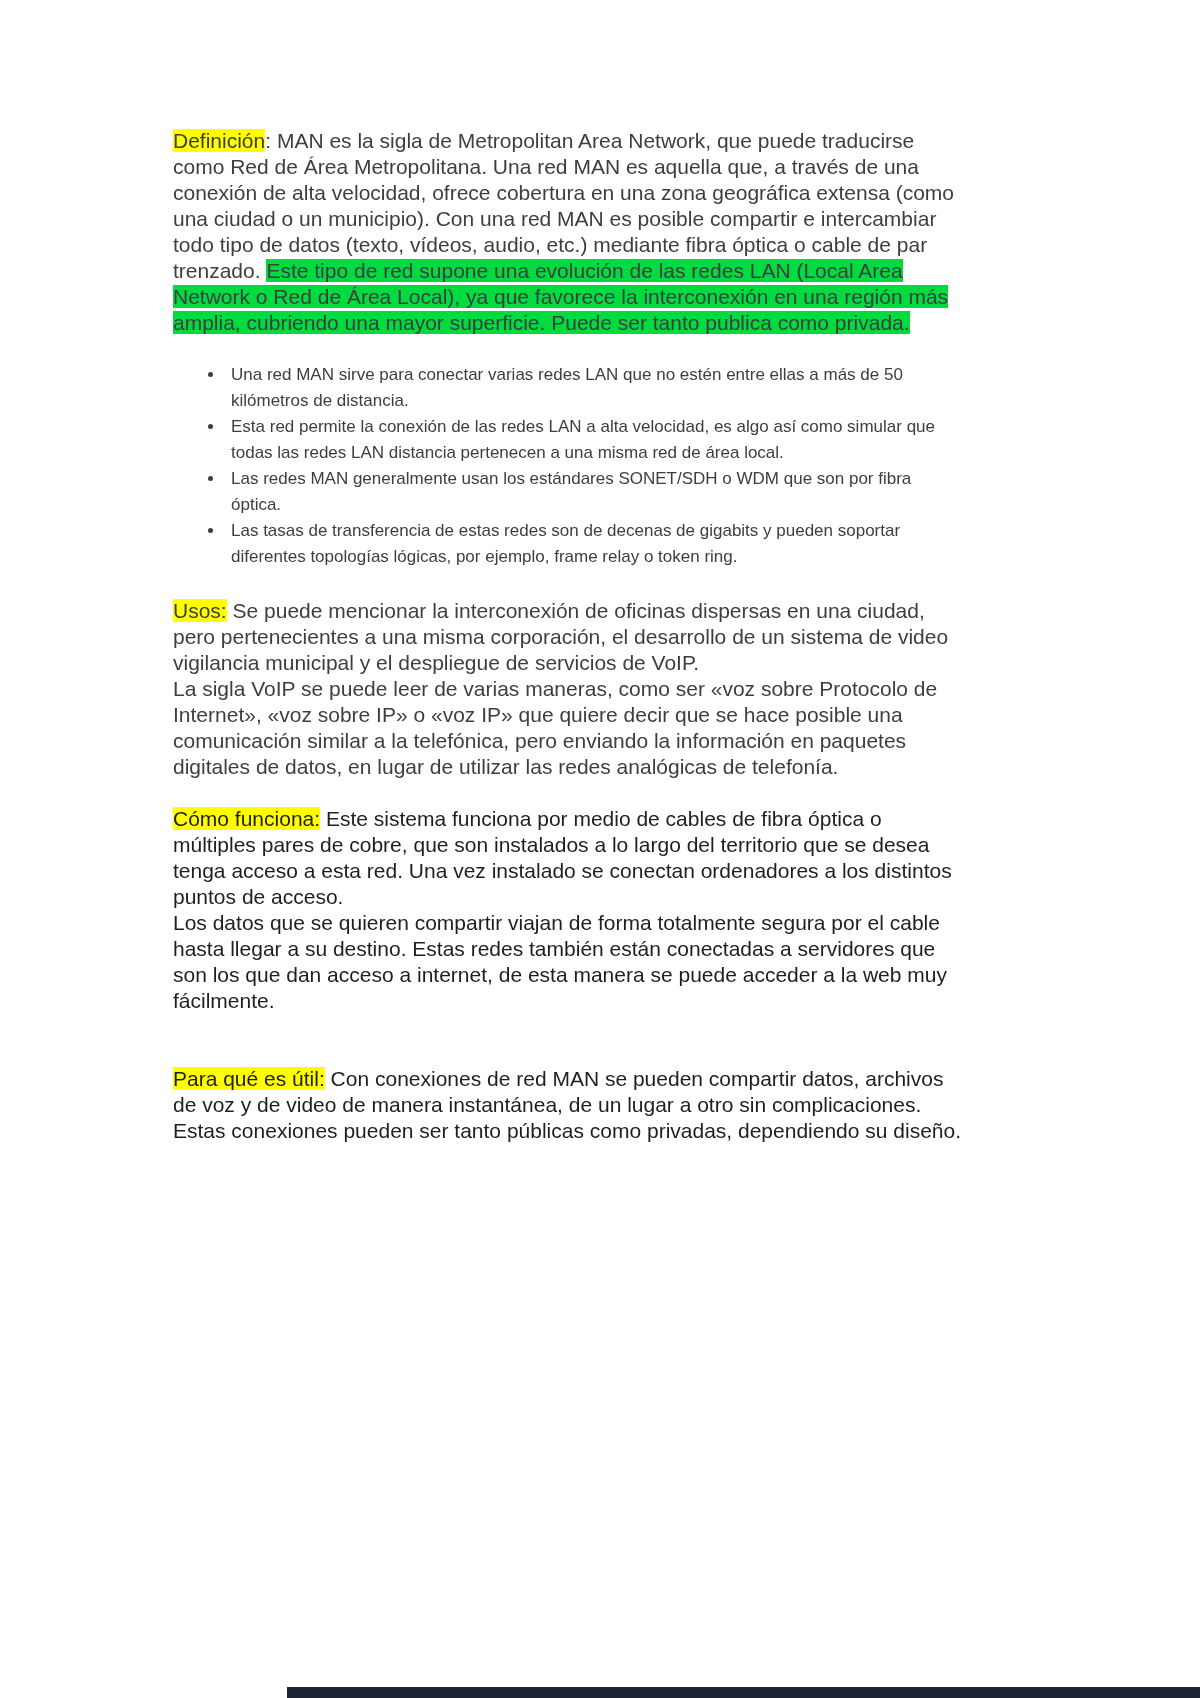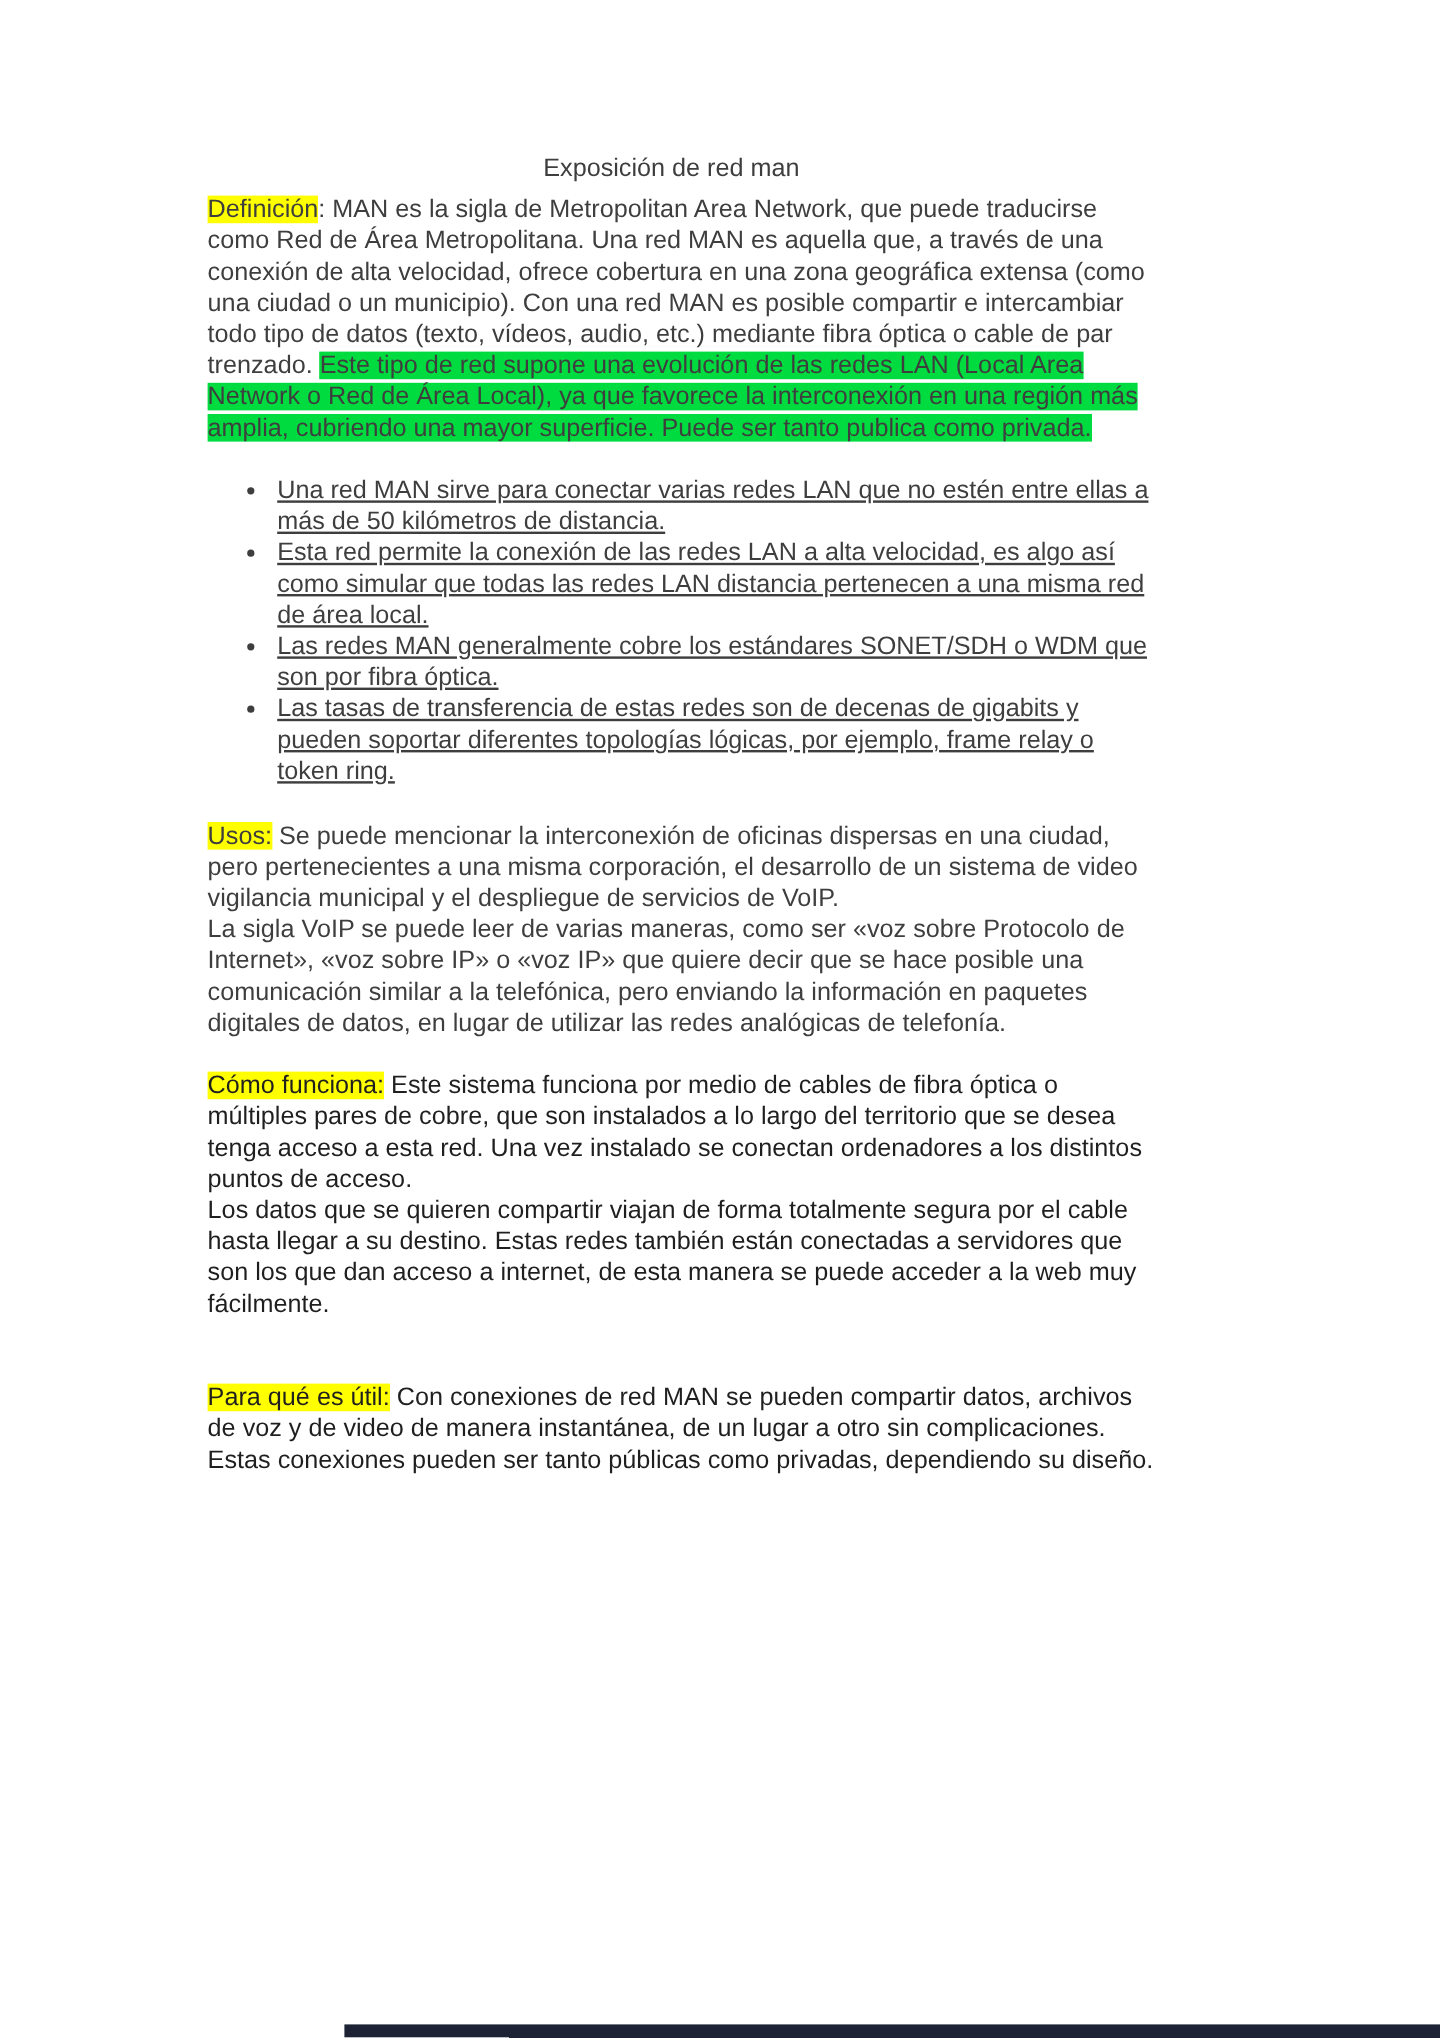--- a/index.html
+++ b/index.html
@@ -28,52 +28,50 @@
   }
   .label-line { margin: 0; }
   .hl-yellow { background: var(--highlight_yellow, #ffff00); }
   .hl-green  { background: var(--highlight_green, #00dc3f); }
   ul.bullets {
     margin: 0 0 28px 0;
     padding: 0 0 0 68px;
     list-style: disc;
   }
   ul.bullets li {
-    font-size: 21px;
+    font-size: 17px;
     line-height: 26px;
     color: var(--text, #3e3e3e);
     padding-left: 6px;
     margin: 0;
-    text-decoration: underline;
   }
   .alt { color: var(--text_dark, #1f1f1f); }
   .para-util { margin-top: 52px; }
   .bottom-bar {
     position: absolute;
     bottom: 0;
     left: 287px;
     right: 0;
     height: 11px;
     background: var(--bottom_bar, #1d2334);
   }
 </style>
 </head>
 <body>
 
 <div class="page">
 
-  <h1 class="title">Exposición de red man</h1>
 
   <p class="para"><span class="hl-yellow">Definición</span><span>: MAN es la sigla de Metropolitan Area Network, que puede traducirse como Red de Área Metropolitana. Una red MAN es aquella que, a través de una conexión de alta velocidad, ofrece cobertura en una zona geográfica extensa (como una ciudad o un municipio). Con una red MAN es posible compartir e intercambiar todo tipo de datos (texto, vídeos, audio, etc.) mediante fibra óptica o cable de par trenzado. </span><span class="hl-green">Este tipo de red supone una evolución de las redes LAN (Local Area Network o Red de Área Local), ya que favorece la interconexión en una región más amplia, cubriendo una mayor superficie. Puede ser tanto publica como privada.</span></p>
 
 
   <ul class="bullets">
     <li>Una red MAN sirve para conectar varias redes LAN que no estén entre ellas a más de 50 kilómetros de distancia.</li>
     <li>Esta red permite la conexión de las redes LAN a alta velocidad, es algo así como simular que todas las redes LAN distancia pertenecen a una misma red de área local.</li>
-    <li>Las redes MAN generalmente cobre los estándares SONET/SDH o WDM que son por fibra óptica.</li>
+    <li>Las redes MAN generalmente usan los estándares SONET/SDH o WDM que son por fibra óptica.</li>
     <li>Las tasas de transferencia de estas redes son de decenas de gigabits y pueden soportar diferentes topologías lógicas, por ejemplo, frame relay o token ring.</li>
   </ul>
 
   <p class="para"><span class="hl-yellow">Usos:</span><span> Se puede mencionar la interconexión de oficinas dispersas en una ciudad, pero pertenecientes a una misma corporación, el desarrollo de un sistema de video vigilancia municipal y el despliegue de servicios de VoIP.</span><br><span>La sigla VoIP se puede leer de varias maneras, como ser «voz sobre Protocolo de Internet», «voz sobre IP» o «voz IP» que quiere decir que se hace posible una comunicación similar a la telefónica, pero enviando la información en paquetes digitales de datos, en lugar de utilizar las redes analógicas de telefonía.</span></p>
 
   <p class="para alt"><span class="hl-yellow">Cómo funciona:</span><span> Este sistema funciona por medio de cables de fibra óptica o múltiples pares de cobre, que son instalados a lo largo del territorio que se desea tenga acceso a esta red. Una vez instalado se conectan ordenadores a los distintos puntos de acceso.</span><br><span>Los datos que se quieren compartir viajan de forma totalmente segura por el cable hasta llegar a su destino. Estas redes también están conectadas a servidores que son los que dan acceso a internet, de esta manera se puede acceder a la web muy fácilmente.</span></p>
 
   <p class="para alt para-util"><span class="hl-yellow">Para qué es útil:</span><span> Con conexiones de red MAN se pueden compartir datos, archivos de voz y de video de manera instantánea, de un lugar a otro sin complicaciones. Estas conexiones pueden ser tanto públicas como privadas, dependiendo su diseño.</span></p>
 
 </div>

